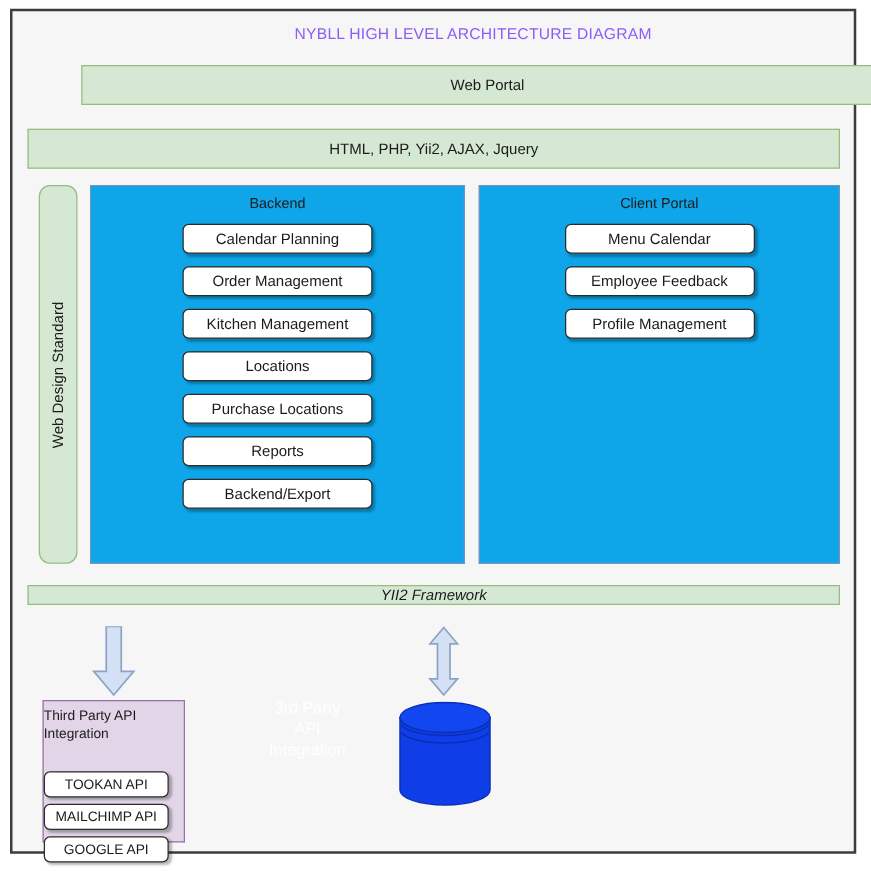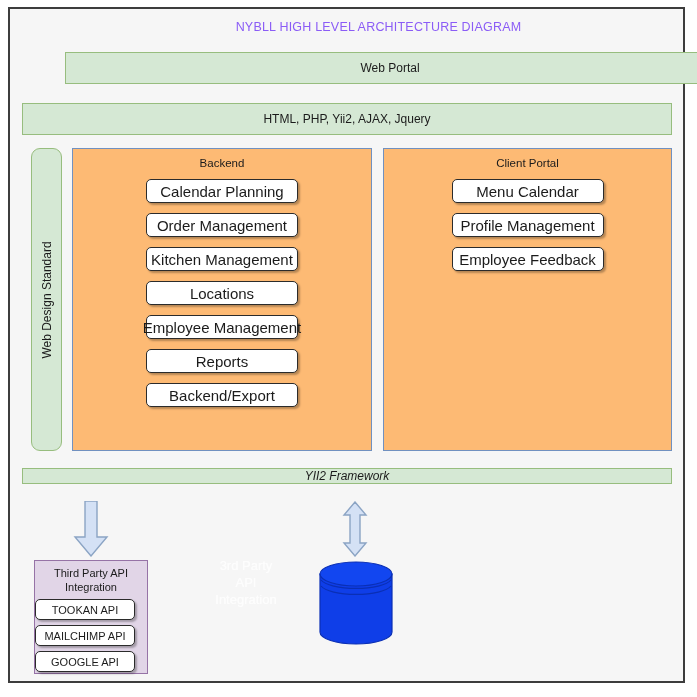--- a/index.html
+++ b/index.html
@@ -76,21 +76,21 @@
     transform: rotate(-90deg);
     white-space: nowrap;
     font-size: 12px;
     color: #1b1b1b;
   }
 
   
   .blue-panel {
     position: absolute;
     box-sizing: border-box;
-    background: #fdba74;
+    background: #0ea5e9;
     border: 1px solid #7191c0;
     text-decoration: underline;
   }
   #panel-backend      { left: 62px;  top: 139px; width: 300px; height: 303px; }
   #panel-client-portal{ left: 373px; top: 139px; width: 289px; height: 303px; }
   .panel-heading {
     position: absolute;
     left: 0;
     top: 8px;
     width: 100%;
@@ -114,21 +114,21 @@
   .module-btn {
     box-sizing: border-box;
     width: 152px;
     height: 24px;
     background: #ffffff;
     border: 1.5px solid #2b2b2b;
     border-radius: 5px;
     display: flex;
     align-items: center;
     justify-content: center;
-    font-size: 15px;
+    font-size: 12px;
     color: #1b1b1b;
     white-space: nowrap;
     box-shadow: 2px 2px 2px rgba(0,0,0,0.28);
   }
 
   
   .arrow {
     position: absolute;
   }
   #arrow-api  { left: 63px;  top: 492px; width: 36px; height: 56px; }
@@ -155,26 +155,25 @@
     left: 24px;
     top: 551px;
     width: 114px;
     height: 114px;
     box-sizing: border-box;
     background: #e1d5e7;
     border: 1px solid #9673a6;
     padding-top: 5px;
   }
   #third-party-title {
-    text-align: center;
     font-size: 11px;
     line-height: 14px;
     color: #1b1b1b;
     white-space: pre-line;
-    margin-bottom: 5px;
+    margin-bottom: 23px;
   }
   .api-list {
     display: flex;
     flex-direction: column;
     align-items: flex-start;
     gap: 5px;
   }
   .api-btn {
     box-sizing: border-box;
     width: 100px;
@@ -231,32 +230,32 @@
     <span class="vlabel">Web Design Standard</span>
   </div>
 
   <div id="panel-backend" class="blue-panel">
     <div class="panel-heading">Backend</div>
     <div class="module-list">
       <div class="module-btn">Calendar Planning</div>
       <div class="module-btn">Order Management</div>
       <div class="module-btn">Kitchen Management</div>
       <div class="module-btn">Locations</div>
-      <div class="module-btn">Employee Management</div>
+      <div class="module-btn">Purchase Locations</div>
       <div class="module-btn">Reports</div>
       <div class="module-btn">Backend/Export</div>
     </div>
   </div>
 
   <div id="panel-client-portal" class="blue-panel">
     <div class="panel-heading">Client Portal</div>
     <div class="module-list">
       <div class="module-btn">Menu Calendar</div>
+      <div class="module-btn">Employee Feedback</div>
       <div class="module-btn">Profile Management</div>
-      <div class="module-btn">Employee Feedback</div>
     </div>
   </div>
 
   <div id="band-framework" class="green-band">
     <span>YII2 Framework</span>
   </div>
 
   <svg id="arrow-api" class="arrow" viewBox="0 0 36 56">
     <polygon points="12,0 24,0 24,36 34,36 18,55 2,36 12,36" fill="#d4e1f5" stroke="#8ba4c4" stroke-width="1.4"></polygon>
   </svg>

